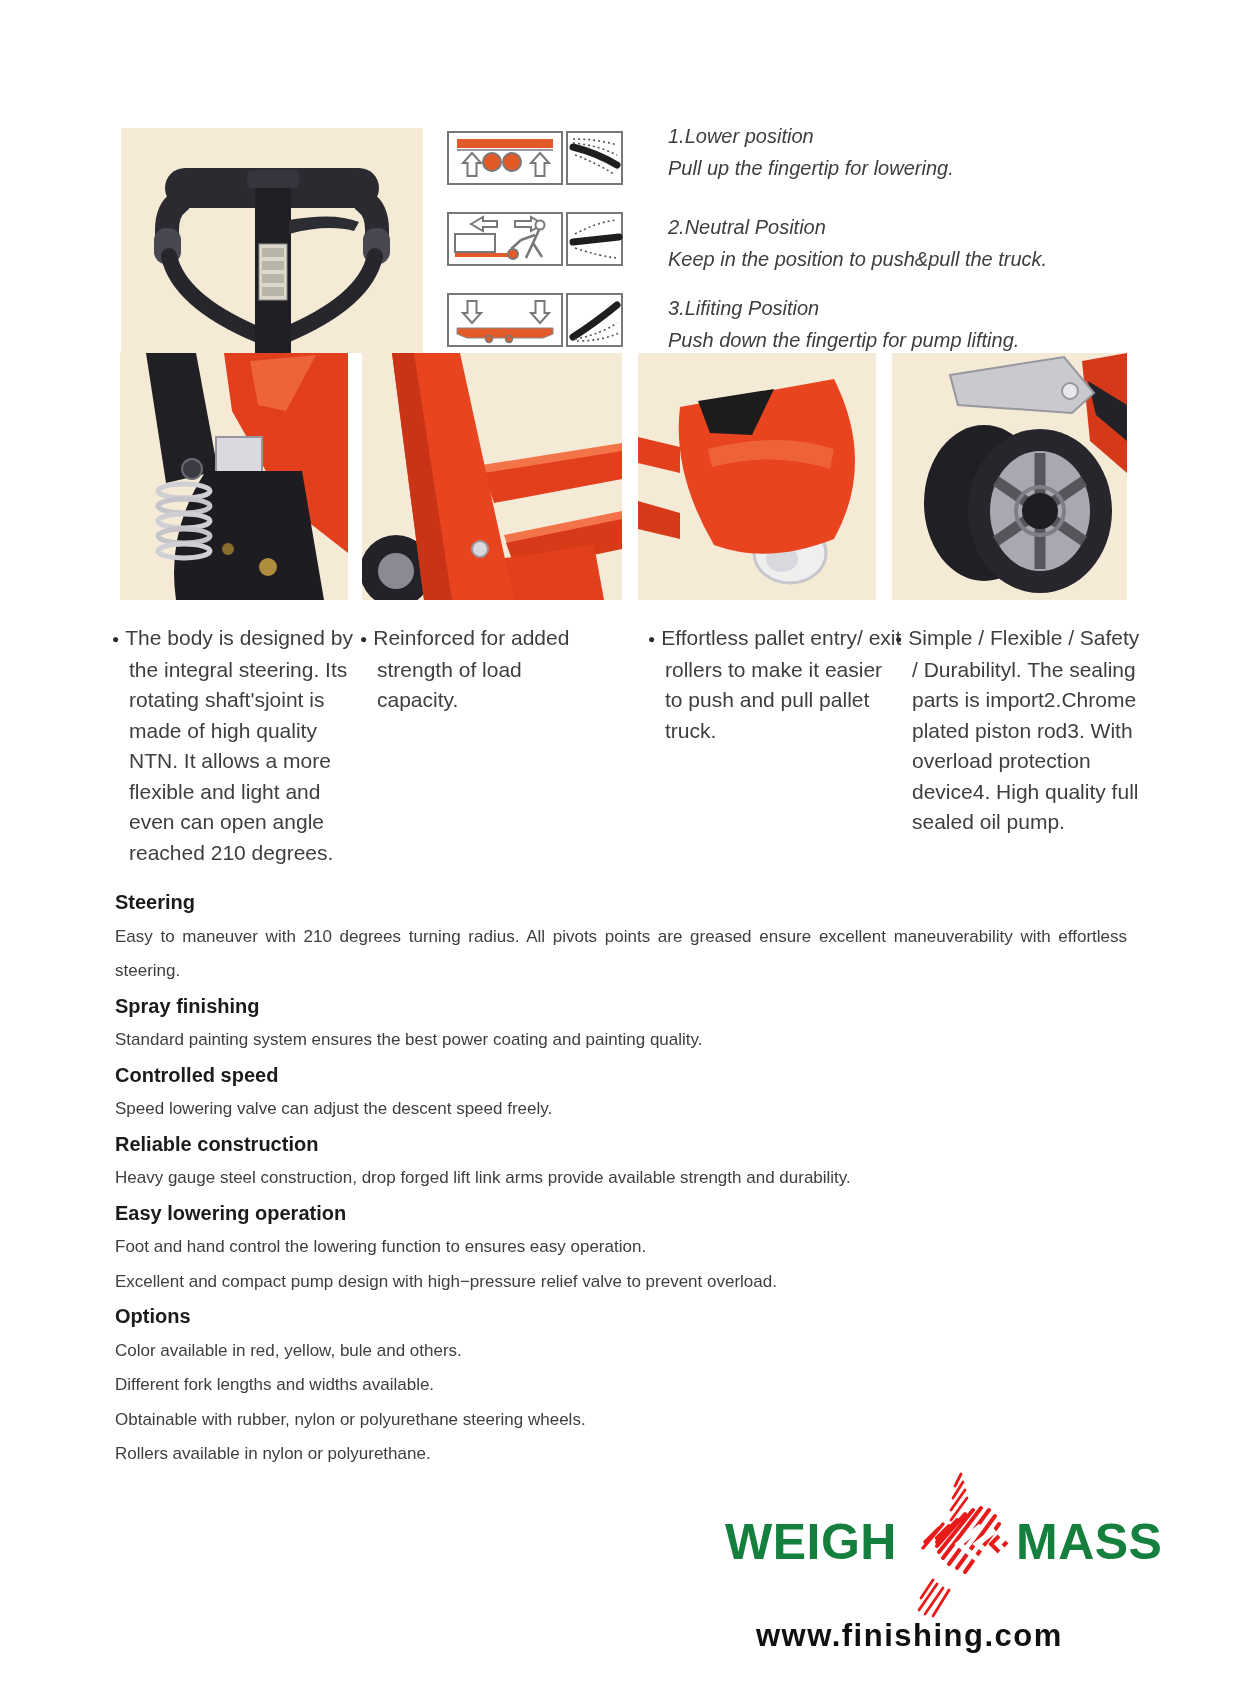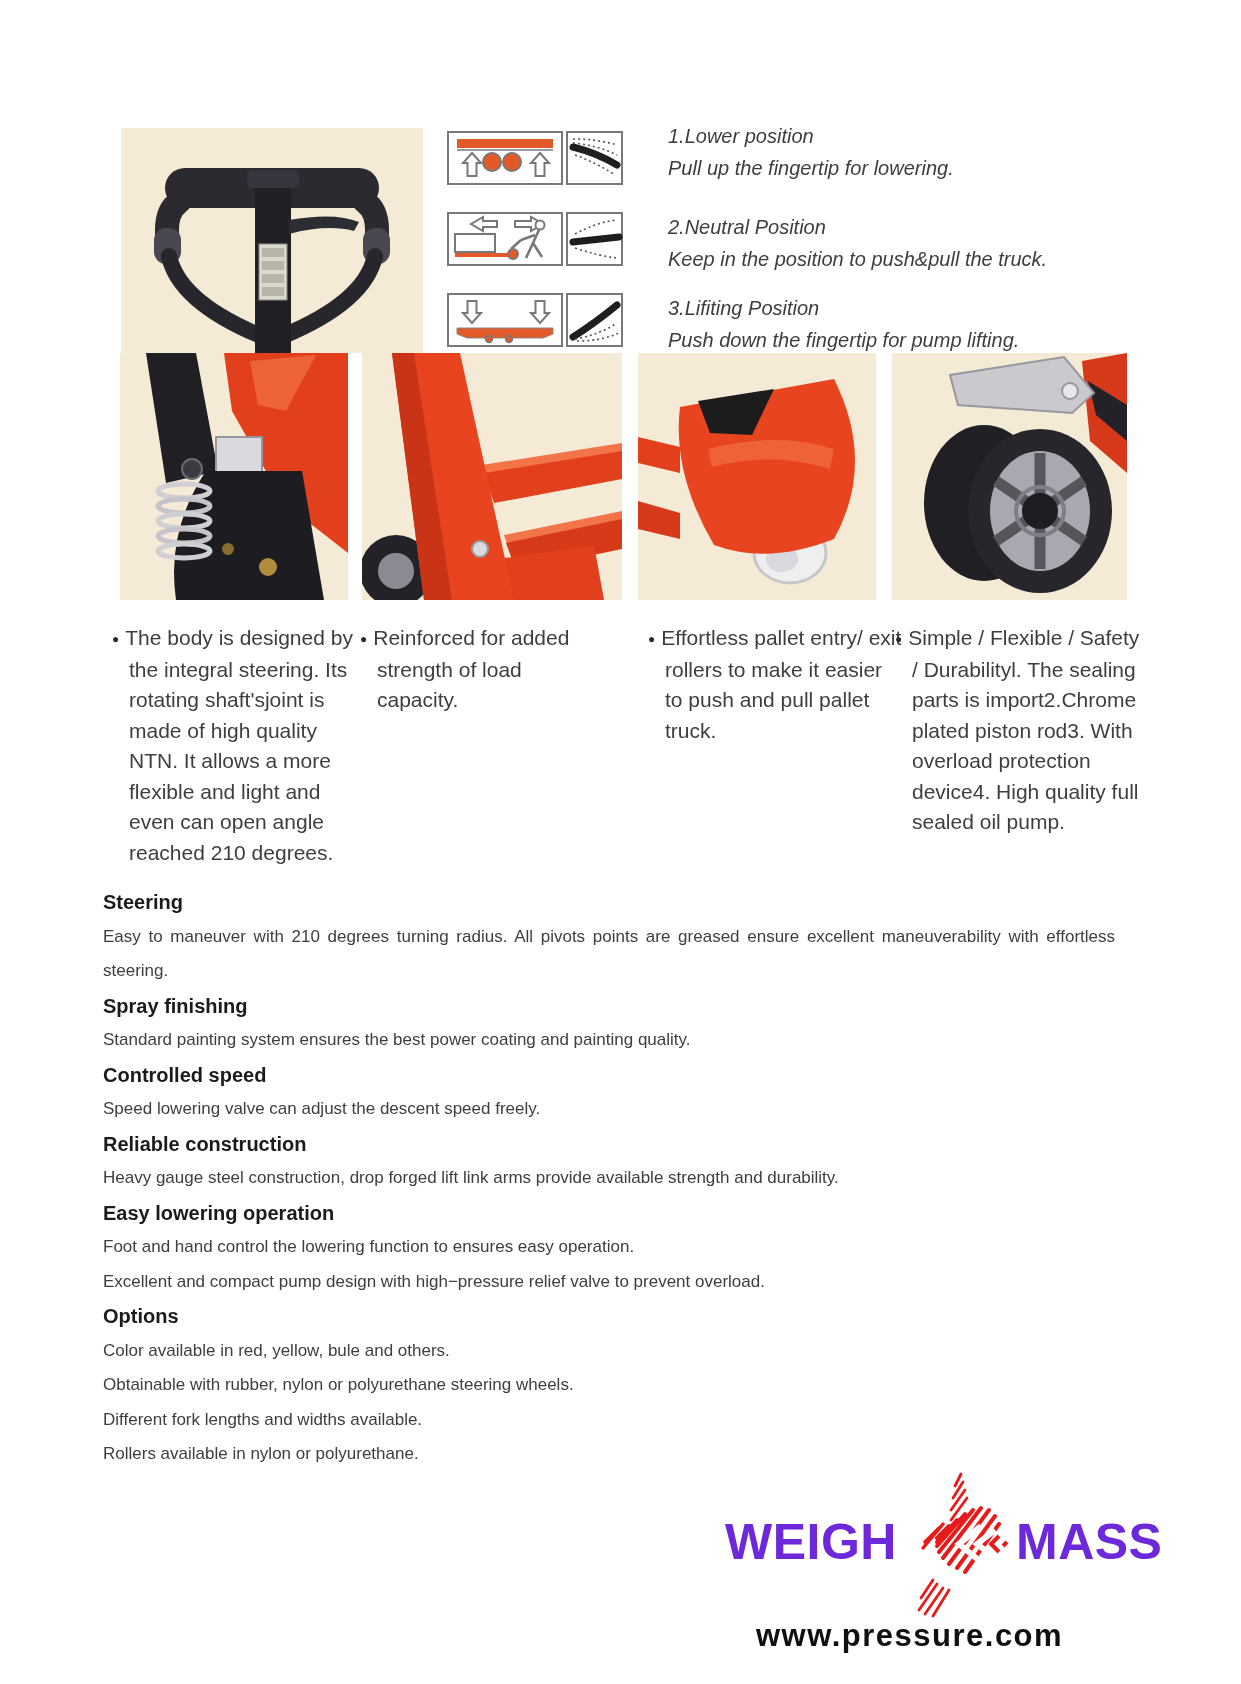--- a/index.html
+++ b/index.html
@@ -23,26 +23,26 @@
   .photo.ph4{left:892px;width:235px;}
   
   .caption{position:absolute;top:623px;font-size:21px;line-height:30.5px;color:#3e3e3e;
            padding-left:17px;text-indent:-17px;}
   .caption::before{content:"\25CF";font-size:12px;margin-right:6px;vertical-align:2px;color:#2b2b2b;}
   .caption.c1{left:112px;width:242px;}
   .caption.c2{left:360px;width:208px;}
   .caption.c3{left:648px;width:238px;}
   .caption.c4{left:895px;width:236px;}
   
-  .features{position:absolute;left:103px;top:885px;width:1012px;}
+  .features{position:absolute;left:115px;top:885px;width:1012px;}
   .features h3{margin:0;font-size:20px;line-height:34.5px;font-weight:bold;color:#1b1b1b;}
   .features p{margin:0;font-size:17px;line-height:34.5px;color:#3e3e3e;text-align:justify;}
   .features p.opt{text-align:left;}
   
-  .brand{position:absolute;top:1513px;font-size:50px;font-weight:bold;color:#6d28d9;letter-spacing:0.5px;}
+  .brand{position:absolute;top:1513px;font-size:50px;font-weight:bold;color:#15803d;letter-spacing:0.5px;}
   .brand.left{left:725px;} .brand.right{left:1016px;}
   .brand-star{position:absolute;left:903px;top:1468px;width:110px;height:152px;}
   .website{position:absolute;left:756px;top:1618px;font-size:31px;font-weight:bold;color:#101010;letter-spacing:1.5px;}
   .dg-stroke{stroke:#787878;stroke-width:2;fill:#ffffff;}
 </style>
 </head>
 <body>
 
 <div class="page">
 
@@ -211,22 +211,22 @@
     <p>Standard painting system ensures the best power coating and painting quality.</p>
     <h3>Controlled speed</h3>
     <p>Speed lowering valve can adjust the descent speed freely.</p>
     <h3>Reliable construction</h3>
     <p>Heavy gauge steel construction, drop forged lift link arms provide available strength and durability.</p>
     <h3>Easy lowering operation</h3>
     <p>Foot and hand control the lowering function to ensures easy operation.</p>
     <p>Excellent and compact pump design with high−pressure relief valve to prevent overload.</p>
     <h3>Options</h3>
     <p class="opt">Color available in red, yellow, bule and others.</p>
+    <p class="opt">Different fork lengths and widths available.</p>
     <p class="opt">Obtainable with rubber, nylon or polyurethane steering wheels.</p>
-    <p class="opt">Different fork lengths and widths available.</p>
     <p class="opt">Rollers available in nylon or polyurethane.</p>
   </div>
 
   <div class="brand left">WEIGH</div>
   <div class="brand-star">
     <svg viewBox="0 0 110 152" width="110" height="152">
       <g stroke="#e81b1b" fill="none" stroke-linecap="round">
         <path d="M34,70 L46,58 M34,74 L54,52 M34,78 L62,46 M36,84 L70,42 M40,90 L78,40 M46,96 L86,42 M54,100 L92,48 M62,104 L96,56" stroke-width="4"></path>
         <path d="M22,74 L36,60 M20,80 L40,56" stroke-width="3.4"></path>
         <path d="M58,6 L52,18 M60,14 L50,30 M62,22 L48,42 M64,30 L48,52" stroke-width="2.8"></path>
@@ -236,15 +236,15 @@
         <path d="M78,58 L56,76 L78,94"></path>
         <path d="M92,62 L74,76 L92,90"></path>
       </g>
       <g stroke="#e81b1b" fill="none" stroke-width="4">
         <path d="M96,68 L88,76 L96,84"></path>
         <path d="M104,74 L100,78"></path>
       </g>
     </svg>
   </div>
   <div class="brand right">MASS</div>
-  <div class="website">www.pressure.com</div>
+  <div class="website">www.finishing.com</div>
 
 </div>
 
 </body></html>

